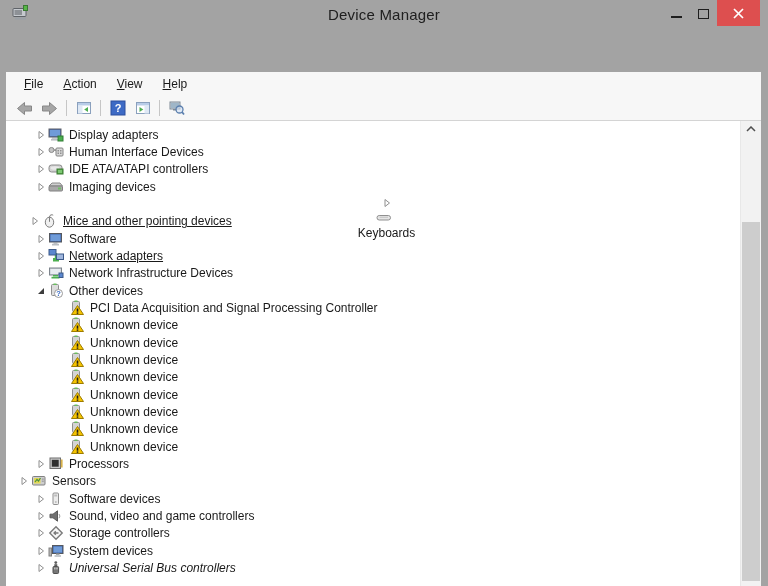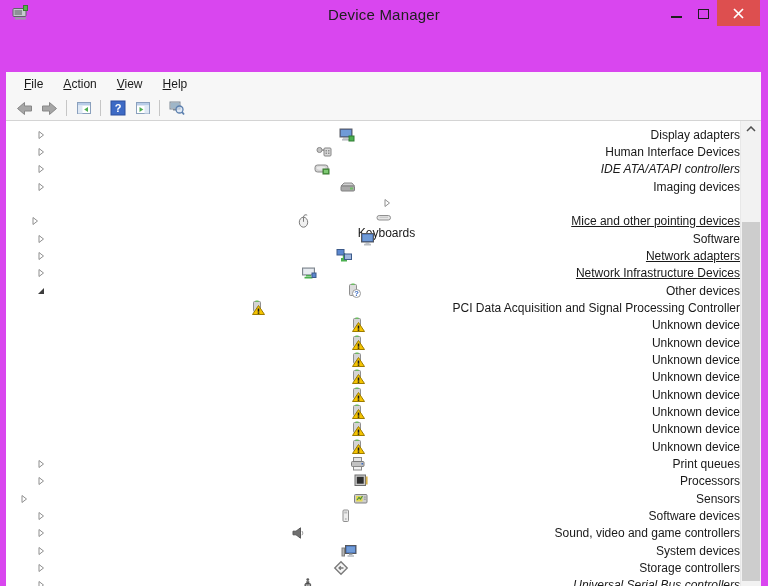--- a/index.html
+++ b/index.html
@@ -1,17 +1,17 @@
 <!DOCTYPE html>
 <html><head>
 <meta charset="utf-8">
 <style>
   * { margin:0; padding:0; box-sizing:border-box; }
   body { font-family:"Liberation Sans","DejaVu Sans",sans-serif; background:#fff; }
-  .window { position:relative; width:768px; height:586px; background:#d946ef; overflow:hidden; }
+  .window { position:relative; width:768px; height:586px; background:#a3a3a3; overflow:hidden; }
 
   
   .titlebar { position:relative; height:28px; display:flex; align-items:center; }
   .app-icon { position:absolute; left:12px; top:4px; width:18px; height:18px; }
   .title { flex:1; text-align:center; font-size:15px; color:#202020; letter-spacing:.2px; }
   .win-controls { position:absolute; right:8px; top:0; height:27px; display:flex; }
   .win-btn { border:none; background:transparent; display:flex; align-items:center; justify-content:center; cursor:default; }
   .btn-min, .btn-max { width:27px; height:27px; }
   .min-glyph { width:11px; height:2px; background:#1e1e1e; margin-top:7px; }
   .max-glyph { width:11px; height:10px; border:1.5px solid #1e1e1e; background:transparent; }
@@ -23,21 +23,21 @@
   .menubar { height:24px; display:flex; align-items:center; padding-left:8px; font-size:12px; color:#1a1a1a; background:#f7f7f7; }
   .menu-item { padding:3px 10px; }
   .menu-item u { text-decoration:underline; }
 
   .toolbar { height:25px; display:flex; align-items:center; padding-left:6px; background:#f7f7f7; border-bottom:1px solid #d4d4d4; }
   .tb-btn { width:25px; height:22px; border:none; background:transparent; display:flex; align-items:center; justify-content:center; padding:0; }
   .tb-sep { width:1px; height:16px; background:#c6c6c6; margin:0 4px; }
 
   .content { flex:1; min-height:0; display:flex; background:#ffffff; }
   .tree { flex:1; padding-top:5px; overflow:hidden; }
-  .tree-row { height:17.33px; display:flex; align-items:center; font-size:12px; color:#191919; white-space:nowrap;justify-content:space-between; }
+  .tree-row { height:17.33px; display:flex; align-items:center; font-size:12px; color:#191919; white-space:nowrap; }
   .expander { width:15px; height:12px; display:flex; align-items:center; justify-content:center; flex:0 0 15px; }
   .tree-icon { width:16px; height:16px; margin-right:5px; flex:0 0 16px; display:flex; align-items:center; justify-content:center; }
   .icon { display:inline-flex; align-items:center; justify-content:center; }
 
   .vscrollbar { width:21px; background:#f2f2f2; border-left:1px solid #e8e8e8; display:flex; flex-direction:column; }
   .scroll-btn { height:16px; display:flex; align-items:center; justify-content:center; }
   .scroll-track { flex:1; position:relative; }
   .scroll-thumb { position:absolute; left:1px; right:1px; top:85px; height:359px; background:#cdcdcd; }
 
   .statusbar { height:23px; background:#f0f0f0; border-top:1px solid #d9d9d9; display:flex; }
@@ -175,21 +175,21 @@
                 <rect x="6" y="5.2" width="2" height="1.8" fill="#9a9a9a"></rect>
                 <rect x="8" y="4" width="7" height="8" rx="1" fill="#d9d9d9" stroke="#858585"></rect>
                 <rect x="9.5" y="6" width="1.5" height="1.5" fill="#8f8f8f"></rect>
                 <rect x="12" y="6" width="1.5" height="1.5" fill="#8f8f8f"></rect>
                 <rect x="9.5" y="8.5" width="1.5" height="1.5" fill="#8f8f8f"></rect>
                 <rect x="12" y="8.5" width="1.5" height="1.5" fill="#8f8f8f"></rect>
               </svg>
             </span>
             <span class="tree-label">Human Interface Devices</span>
           </div>
-          <div class="tree-row" style="padding-left: 27px; font-style: italic;">
+          <div class="tree-row" style="padding-left: 27px;">
             <span class="expander">
               <svg width="10" height="10" viewBox="0 0 10 10">
                 <path d="M3 1.5 L7.5 5 L3 8.5 Z" fill="#ffffff" stroke="#8f8f8f"></path>
               </svg>
             </span>
             <span class="tree-icon icon">
               <svg width="16" height="16" viewBox="0 0 16 16">
                 <rect x="1" y="4" width="13" height="7" rx="2.5" fill="#d2d2d2" stroke="#8a8a8a"></rect>
                 <ellipse cx="7" cy="7" rx="4.5" ry="1.8" fill="#e9e9e9"></ellipse>
                 <rect x="9" y="8" width="6" height="5" fill="#57a64a" stroke="#3b7a33"></rect>
@@ -267,21 +267,21 @@
             <span class="tree-icon icon">
               <svg width="16" height="16" viewBox="0 0 16 16">
                 <rect x="6.8" y="5" width="2.4" height="5" fill="#4caf50"></rect>
                 <rect x="5" y="10" width="6" height="3.5" fill="#4caf50"></rect>
                 <rect x="1" y="1.5" width="7" height="5.5" fill="#5b87cf" stroke="#3c5a8a"></rect>
                 <rect x="8.5" y="6" width="7" height="5.5" fill="#9fb6dd" stroke="#3c5a8a"></rect>
               </svg>
             </span>
             <span class="tree-label">Network adapters</span>
           </div>
-          <div class="tree-row" style="padding-left: 27px; text-decoration: underline;">
+          <div class="tree-row" style="padding-left: 27px;">
             <span class="expander">
               <svg width="10" height="10" viewBox="0 0 10 10">
                 <path d="M3 1.5 L7.5 5 L3 8.5 Z" fill="#ffffff" stroke="#8f8f8f"></path>
               </svg>
             </span>
             <span class="tree-icon icon">
               <svg width="16" height="16" viewBox="0 0 16 16">
                 <rect x="1.5" y="3" width="12" height="7" fill="#c6cdd5" stroke="#7d848c"></rect>
                 <rect x="2.5" y="4" width="10" height="5" fill="#e8ecf1"></rect>
                 <rect x="5" y="10" width="5" height="1.5" fill="#4caf50"></rect>
@@ -425,36 +425,20 @@
             <span class="tree-label">Unknown device</span>
           </div>
           <div class="tree-row" style="padding-left: 27px;">
             <span class="expander">
               <svg width="10" height="10" viewBox="0 0 10 10">
                 <path d="M3 1.5 L7.5 5 L3 8.5 Z" fill="#ffffff" stroke="#8f8f8f"></path>
               </svg>
             </span>
             <span class="tree-icon icon">
               <svg width="16" height="16" viewBox="0 0 16 16">
-                <rect x="3.5" y="1.5" width="8" height="4" fill="#e6e6e6" stroke="#8a8a8a"></rect>
-                <rect x="1.5" y="5.5" width="12.5" height="5" rx="1" fill="#c2c2c2" stroke="#7d7d7d"></rect>
-                <rect x="3.5" y="10.5" width="8" height="3.5" fill="#f2f2f2" stroke="#8a8a8a"></rect>
-                <rect x="11.5" y="7" width="1.5" height="1.5" fill="#3a6bc4"></rect>
-              </svg>
-            </span>
-            <span class="tree-label">Print queues</span>
-          </div>
-          <div class="tree-row" style="padding-left: 27px;">
-            <span class="expander">
-              <svg width="10" height="10" viewBox="0 0 10 10">
-                <path d="M3 1.5 L7.5 5 L3 8.5 Z" fill="#ffffff" stroke="#8f8f8f"></path>
-              </svg>
-            </span>
-            <span class="tree-icon icon">
-              <svg width="16" height="16" viewBox="0 0 16 16">
                 <rect x="2" y="2" width="10.5" height="10.5" fill="#c9c9c9" stroke="#6e6e6e"></rect>
                 <rect x="3.8" y="3.8" width="6.9" height="6.9" fill="#2f2f2f"></rect>
                 <rect x="12.8" y="3.5" width="1.8" height="8" fill="#d8b14a"></rect>
               </svg>
             </span>
             <span class="tree-label">Processors</span>
           </div>
           <div class="tree-row" style="padding-left: 10px;">
             <span class="expander">
               <svg width="10" height="10" viewBox="0 0 10 10">
@@ -502,42 +486,42 @@
             <span class="tree-label">Sound, video and game controllers</span>
           </div>
           <div class="tree-row" style="padding-left: 27px;">
             <span class="expander">
               <svg width="10" height="10" viewBox="0 0 10 10">
                 <path d="M3 1.5 L7.5 5 L3 8.5 Z" fill="#ffffff" stroke="#8f8f8f"></path>
               </svg>
             </span>
             <span class="tree-icon icon">
               <svg width="16" height="16" viewBox="0 0 16 16">
+                <path d="M8 1.8 L14.2 8 L8 14.2 L1.8 8 Z" fill="#f7f7f7" stroke="#7a7a7a" stroke-width="1.4"></path>
+                <path d="M10.5 8 H6 M7.8 6.2 L6 8 L7.8 9.8" stroke="#7a7a7a" stroke-width="1.3" fill="none"></path>
+              </svg>
+            </span>
+            <span class="tree-label">Storage controllers</span>
+          </div>
+          <div class="tree-row" style="padding-left: 27px;">
+            <span class="expander">
+              <svg width="10" height="10" viewBox="0 0 10 10">
+                <path d="M3 1.5 L7.5 5 L3 8.5 Z" fill="#ffffff" stroke="#8f8f8f"></path>
+              </svg>
+            </span>
+            <span class="tree-icon icon">
+              <svg width="16" height="16" viewBox="0 0 16 16">
                 <rect x="1" y="5" width="2.5" height="8" fill="#b5b5b5" stroke="#808080"></rect>
                 <rect x="4.5" y="2.5" width="10.5" height="8" fill="#3f63a8" stroke="#55585e"></rect>
                 <rect x="5.5" y="3.5" width="8.5" height="6" fill="#6f9bd8"></rect>
                 <rect x="8" y="10.5" width="3.5" height="1.4" fill="#9aa0a6"></rect>
                 <rect x="6.5" y="12.2" width="6.5" height="1.6" fill="#b9bdc2"></rect>
               </svg>
             </span>
             <span class="tree-label">System devices</span>
-          </div>
-          <div class="tree-row" style="padding-left: 27px;">
-            <span class="expander">
-              <svg width="10" height="10" viewBox="0 0 10 10">
-                <path d="M3 1.5 L7.5 5 L3 8.5 Z" fill="#ffffff" stroke="#8f8f8f"></path>
-              </svg>
-            </span>
-            <span class="tree-icon icon">
-              <svg width="16" height="16" viewBox="0 0 16 16">
-                <path d="M8 1.8 L14.2 8 L8 14.2 L1.8 8 Z" fill="#f7f7f7" stroke="#7a7a7a" stroke-width="1.4"></path>
-                <path d="M10.5 8 H6 M7.8 6.2 L6 8 L7.8 9.8" stroke="#7a7a7a" stroke-width="1.3" fill="none"></path>
-              </svg>
-            </span>
-            <span class="tree-label">Storage controllers</span>
           </div>
           <div class="tree-row" style="padding-left: 27px; font-style: italic;">
             <span class="expander">
               <svg width="10" height="10" viewBox="0 0 10 10">
                 <path d="M3 1.5 L7.5 5 L3 8.5 Z" fill="#ffffff" stroke="#8f8f8f"></path>
               </svg>
             </span>
             <span class="tree-icon icon">
               <svg width="16" height="16" viewBox="0 0 16 16">
                 <circle cx="7.8" cy="2.6" r="1.4" fill="#5c5c5c"></circle>

